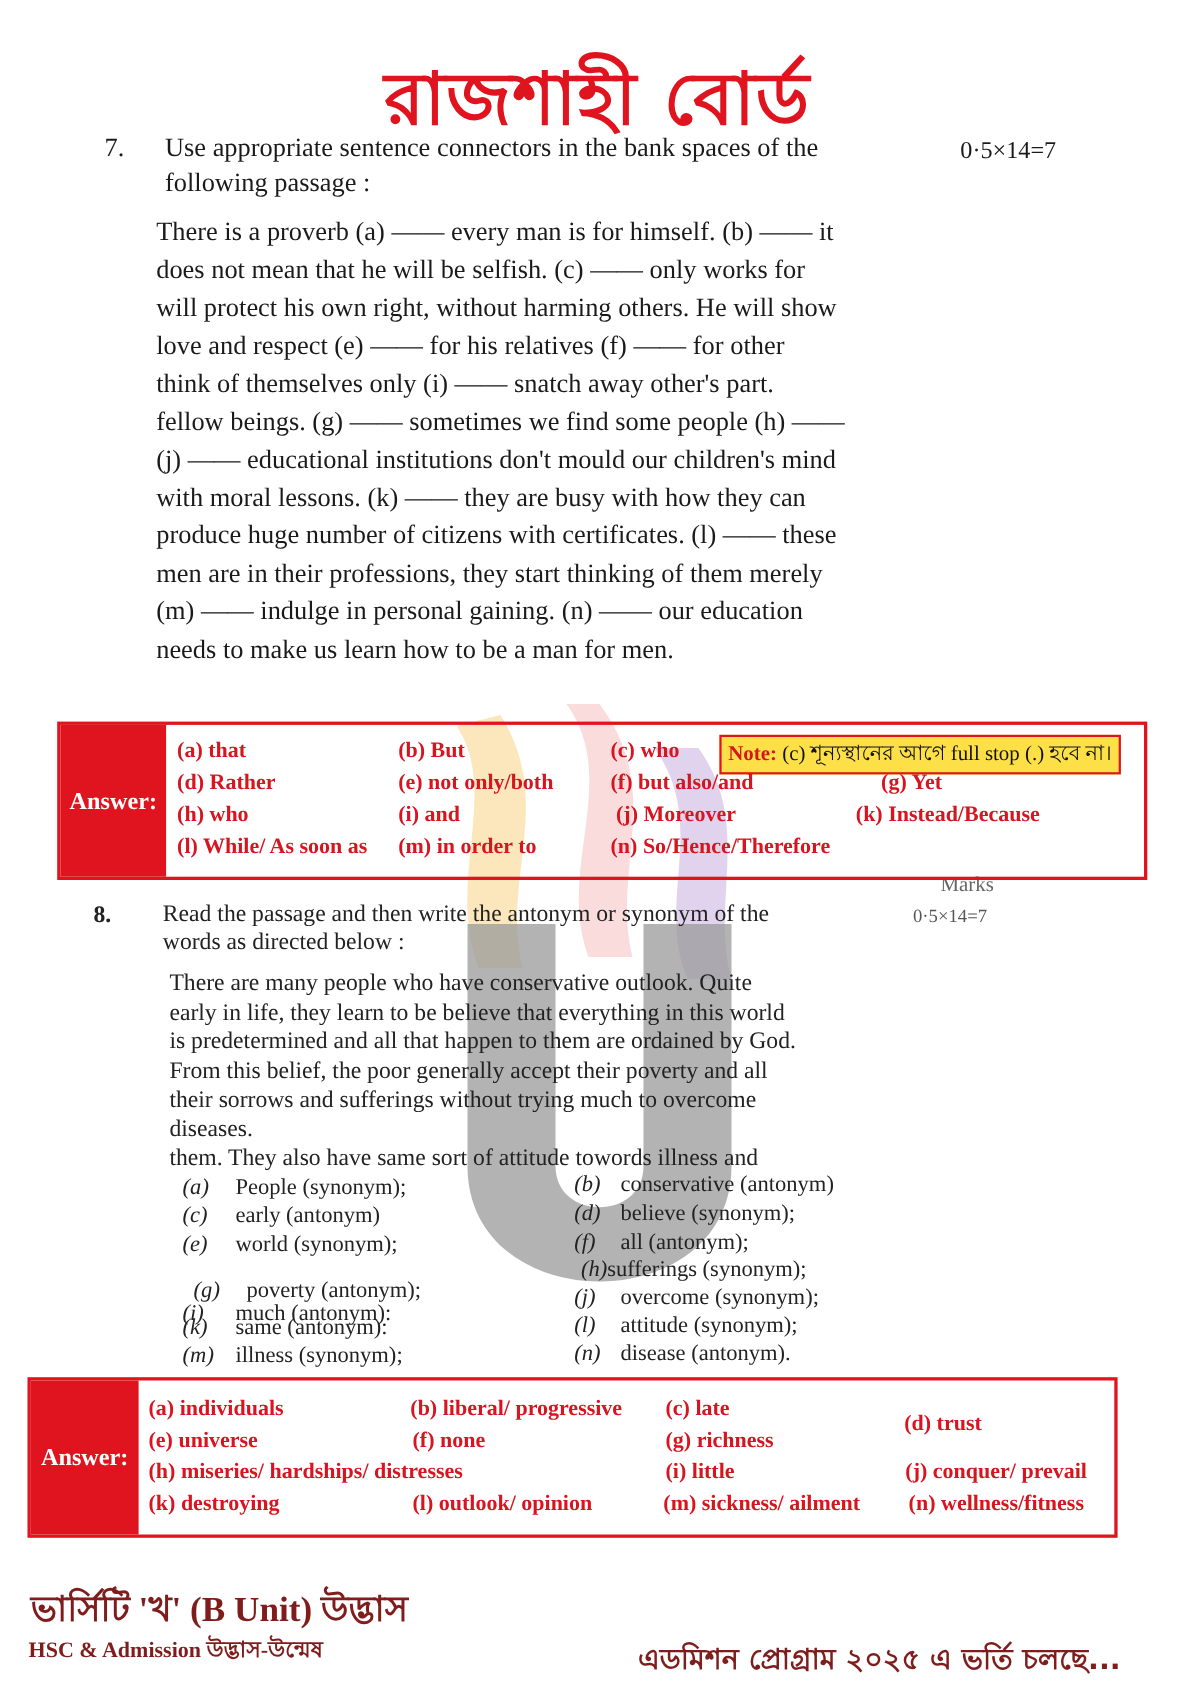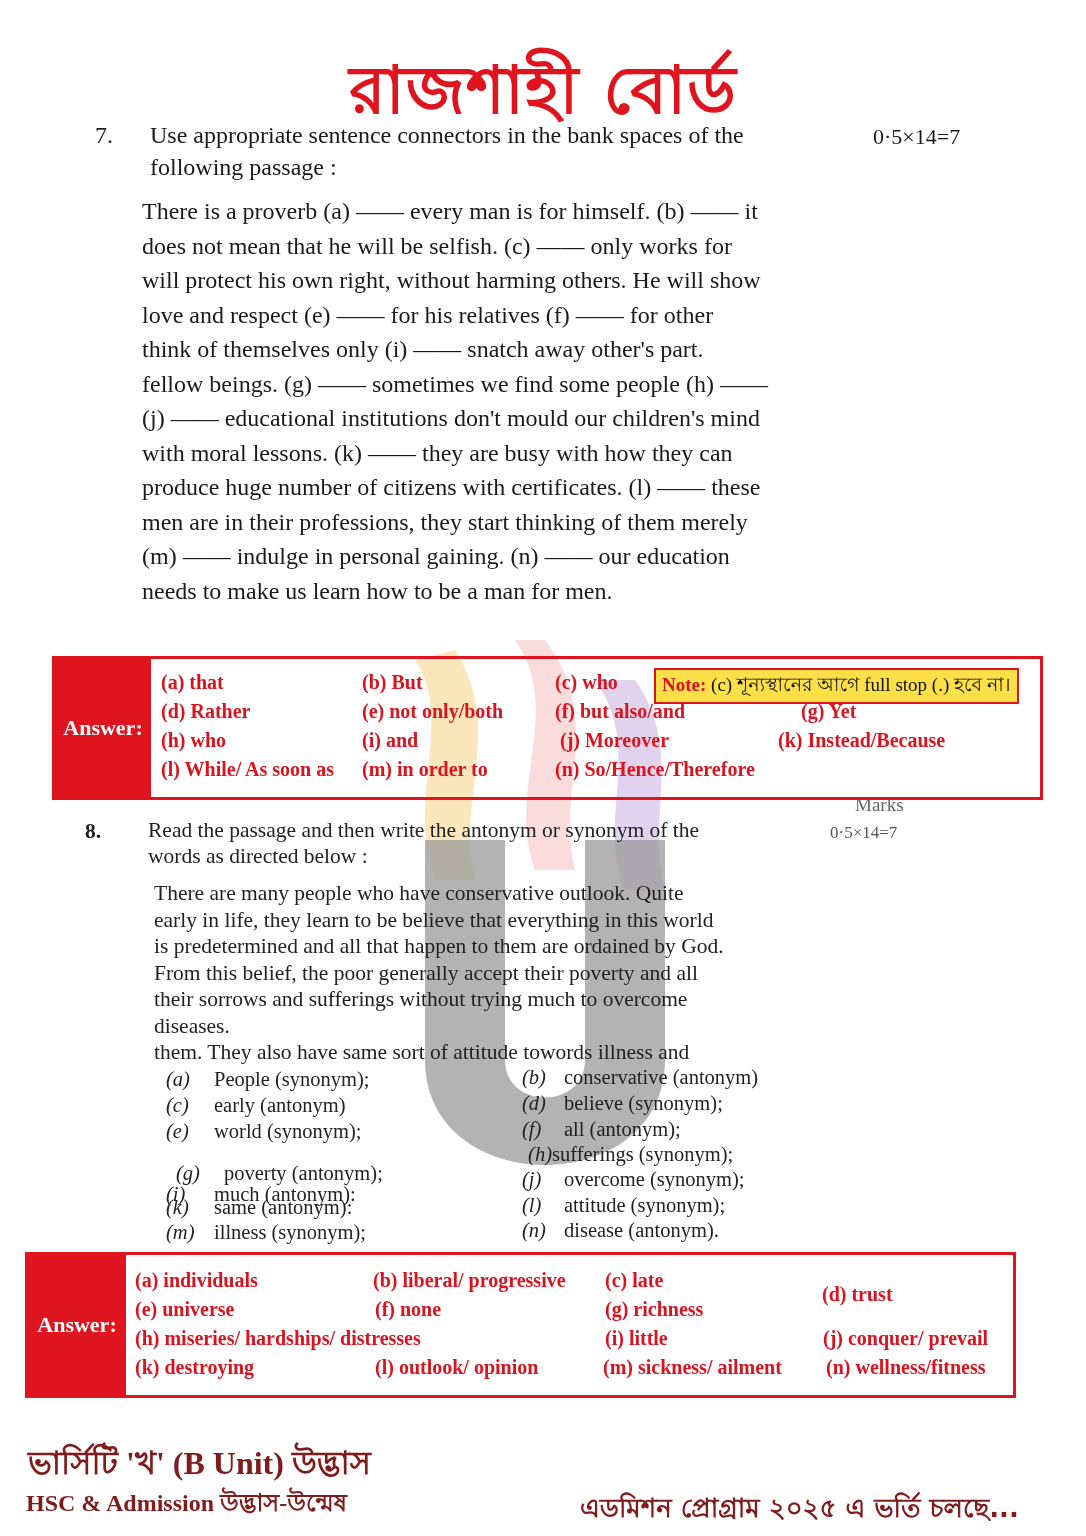--- a/index.html
+++ b/index.html
@@ -122,14 +122,14 @@
   <span class="ans-item" style="left:107px;top:72px;">(h) miseries/ hardships/ distresses</span>
   <span class="ans-item" style="left:577px;top:72px;">(i) little</span>
   <span class="ans-item" style="left:795px;top:72px;">(j) conquer/ prevail</span>
   <span class="ans-item" style="left:107px;top:101px;">(k) destroying</span>
   <span class="ans-item" style="left:347px;top:101px;">(l) outlook/ opinion</span>
   <span class="ans-item" style="left:575px;top:101px;">(m) sickness/ ailment</span>
   <span class="ans-item" style="left:798px;top:101px;">(n) wellness/fitness</span>
 </div>
 
 <div class="foot" style="left:28px;top:1438px;font-size:32px;">ভার্সিটি 'খ' (B Unit) উদ্ভাস</div>
-<div class="foot" style="left:26px;top:1484px;font-size:24px;">HSC &amp; Admission উদ্ভাস-উন্মেষ</div>
+<div class="foot" style="left:26px;top:1484px;font-size:20px;">HSC &amp; Admission উদ্ভাস-উন্মেষ</div>
 <div class="foot" style="left:580px;top:1488px;font-size:26px;font-family:'DejaVu Sans',sans-serif;">এডমিশন প্রোগ্রাম ২০২৫ এ ভর্তি চলছে...</div>
 
 </body></html>

